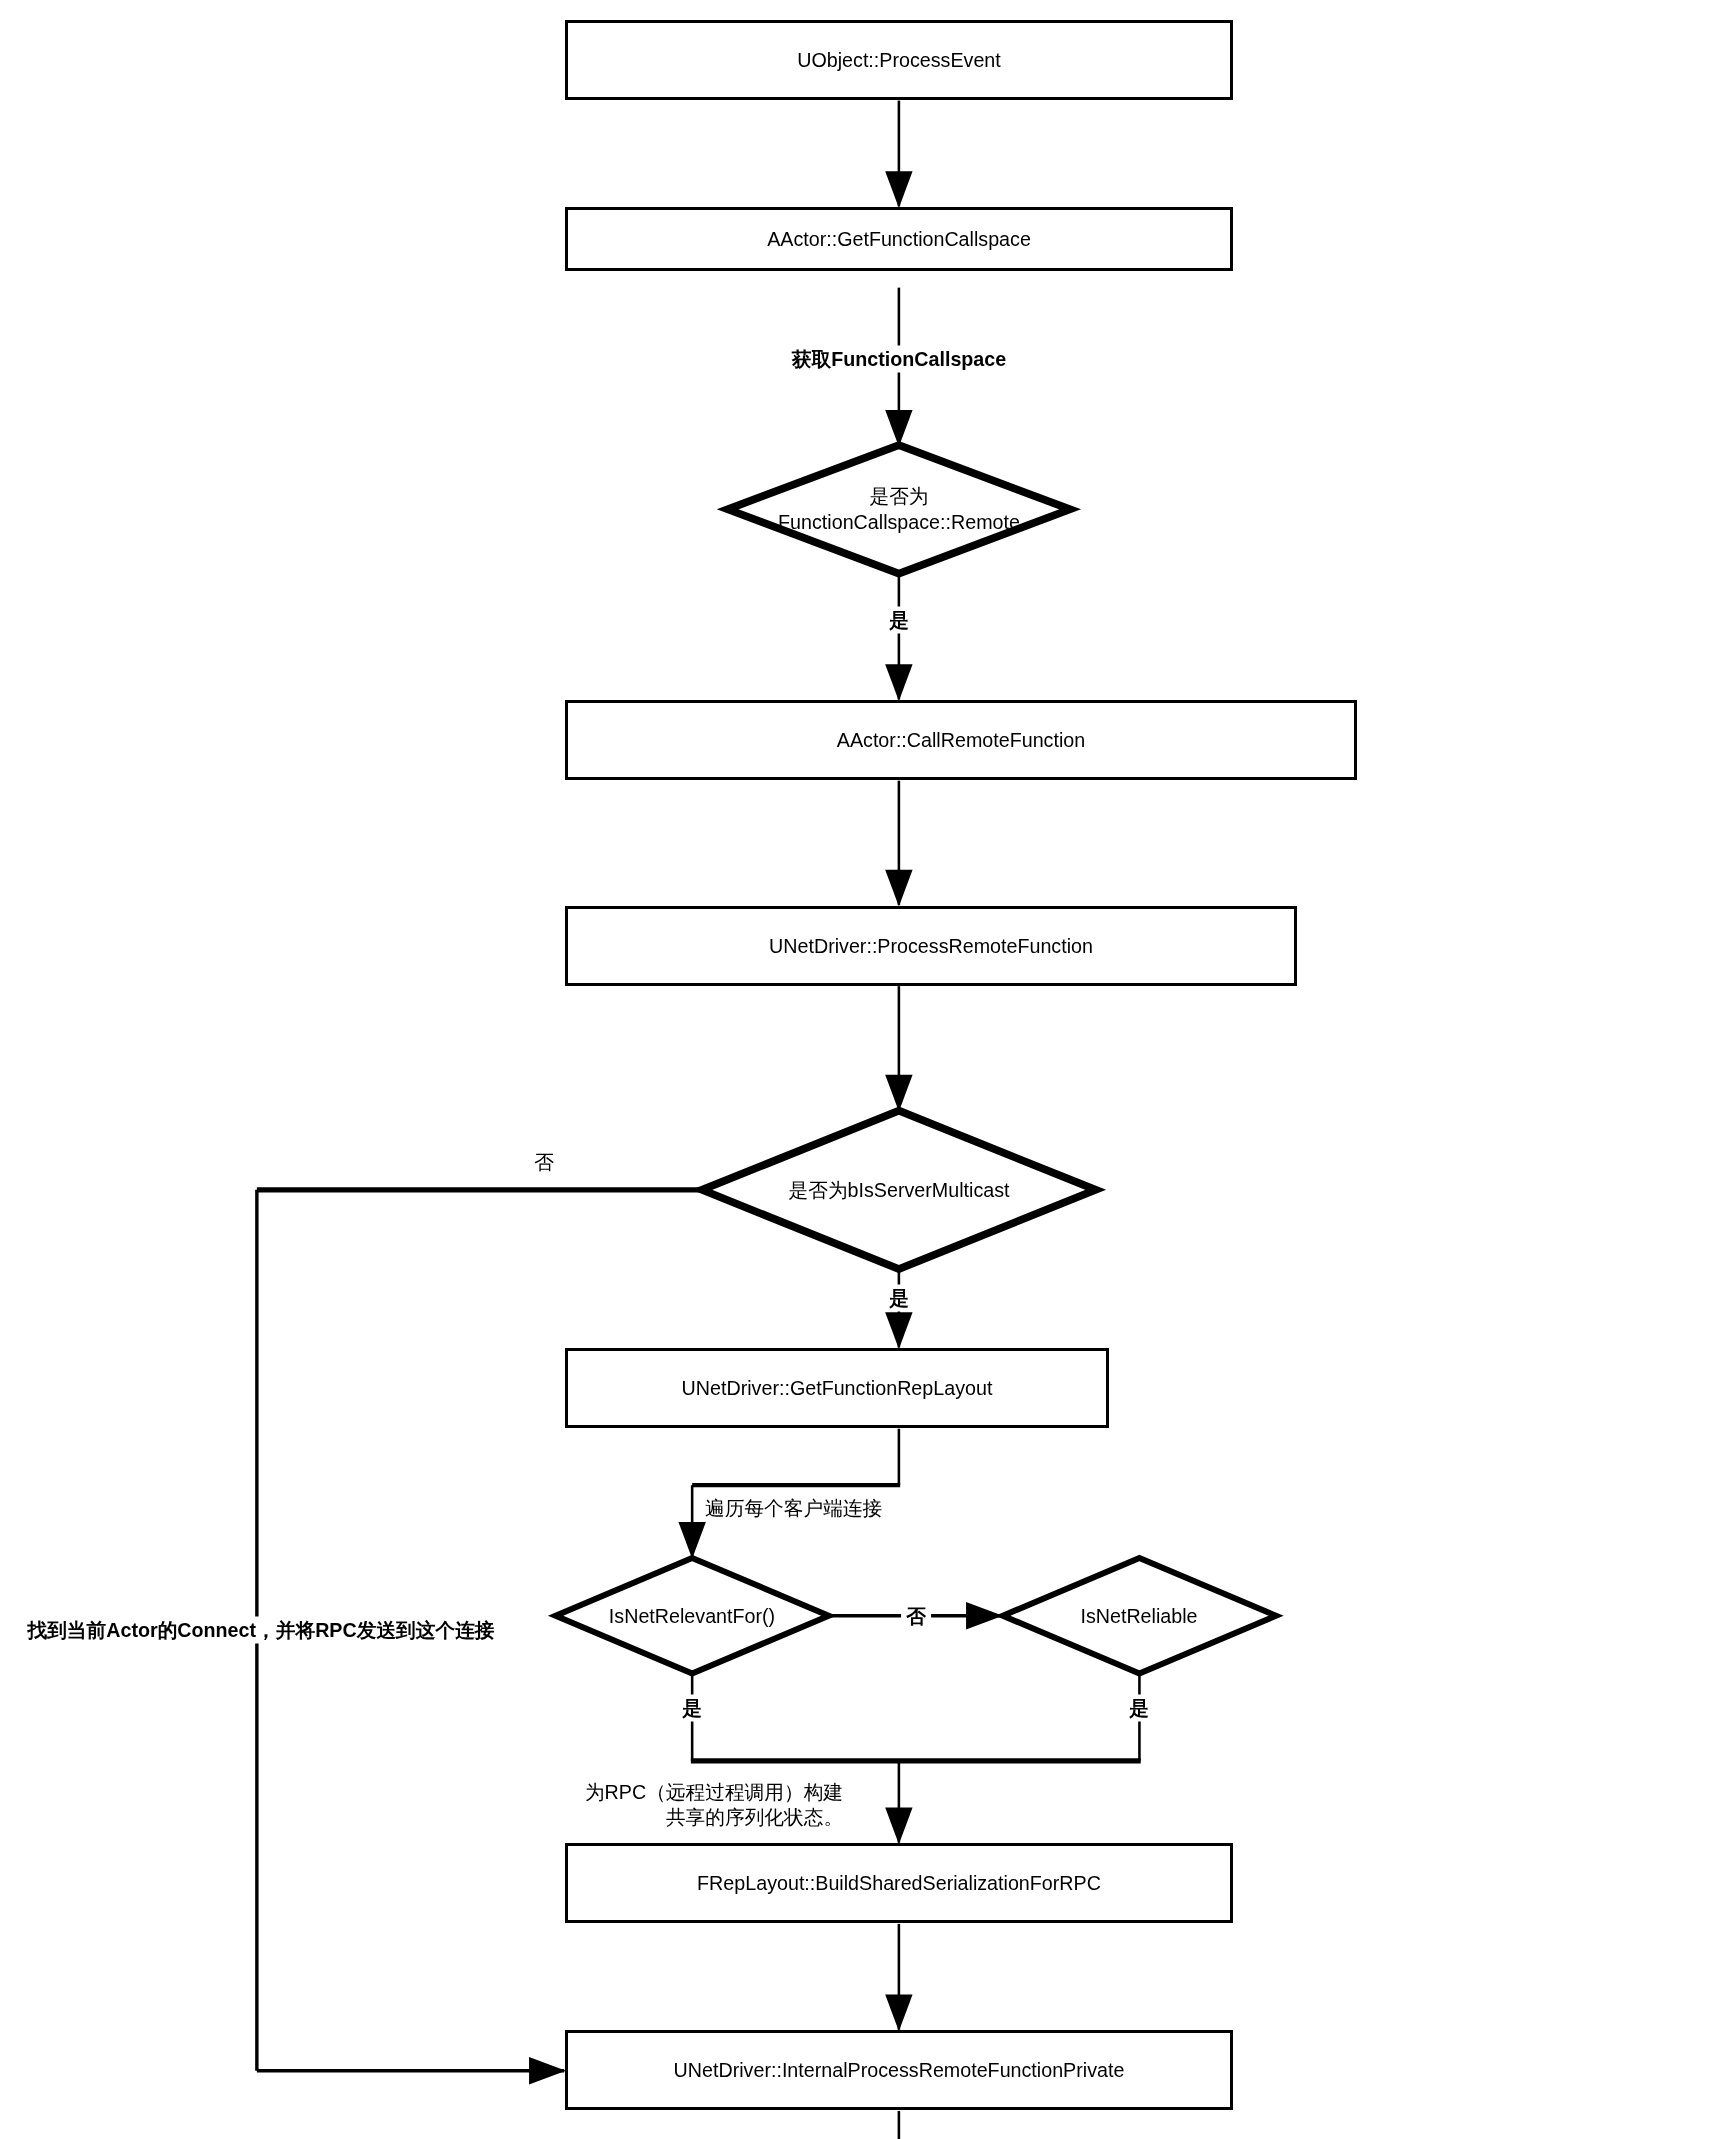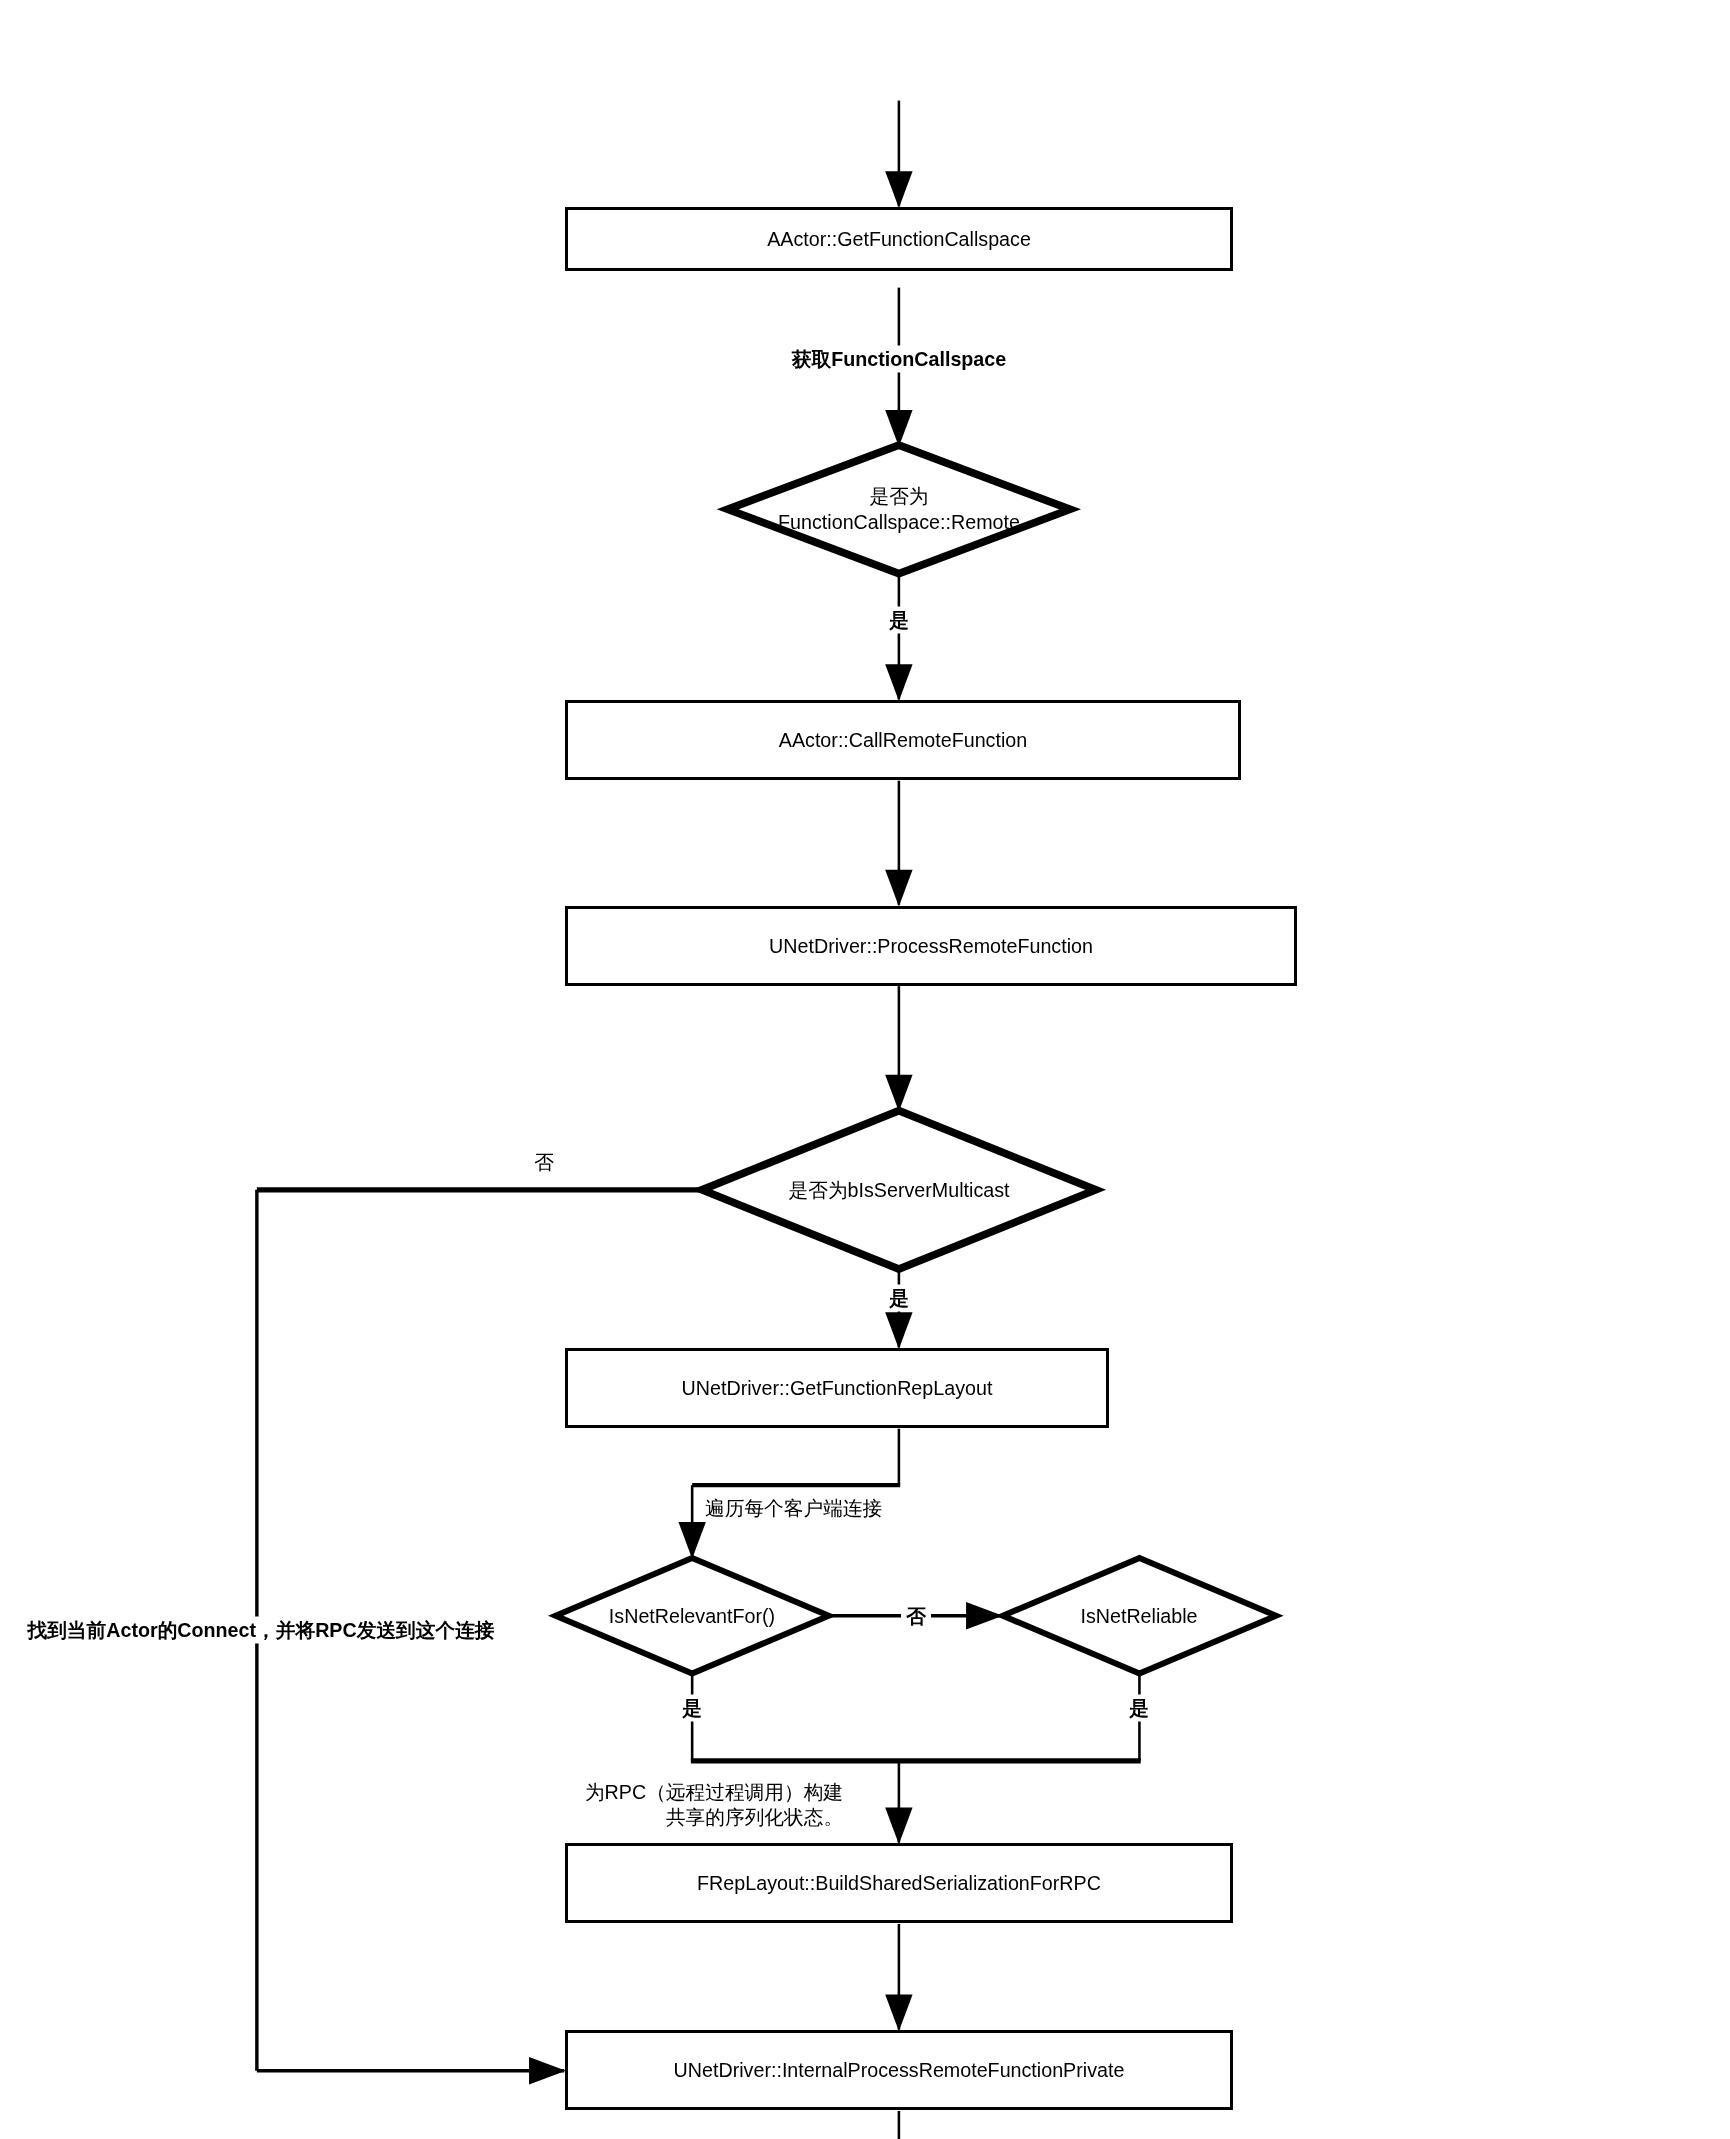--- a/index.html
+++ b/index.html
@@ -87,24 +87,27 @@
       <polygon points="2068,4660 2132,4660 2100,4746"></polygon>
       <polygon points="1236,4806 1236,4870 1322,4838"></polygon>
       <polygon points="2068,5220 2132,5220 2100,5306"></polygon>
       <polygon points="2068,5817 2132,5817 2100,5903"></polygon>
       <polygon points="2068,6431 2132,6431 2100,6517"></polygon>
       <polygon points="713,7077 777,7077 745,7163"></polygon>
       <polygon points="3210,7076 3274,7076 3242,7162"></polygon>
     </g>
   </svg>
 
+  <div class="box" style="left:565px; top:20px;  width:668px; height:80px;">
+    <span class="lbl">UObject::ProcessEvent</span>
+  </div>
   <div class="box" style="left:565px; top:207px; width:668px; height:64px;">
     <span class="lbl">AActor::GetFunctionCallspace</span>
   </div>
-  <div class="box" style="left:565px; top:700px; width:676px; height:80px;">
+  <div class="box" style="left:565px; top:700px; width:792px; height:80px;">
     <span class="lbl">AActor::CallRemoteFunction</span>
   </div>
   <div class="box" style="left:565px; top:906px; width:732px; height:80px;">
     <span class="lbl">UNetDriver::ProcessRemoteFunction</span>
   </div>
   <div class="box" style="left:565px; top:1348px; width:544px; height:80px;">
     <span class="lbl">UNetDriver::GetFunctionRepLayout</span>
   </div>
   <div class="box" style="left:565px; top:1843px; width:668px; height:80px;">
     <span class="lbl">FRepLayout::BuildSharedSerializationForRPC</span>

